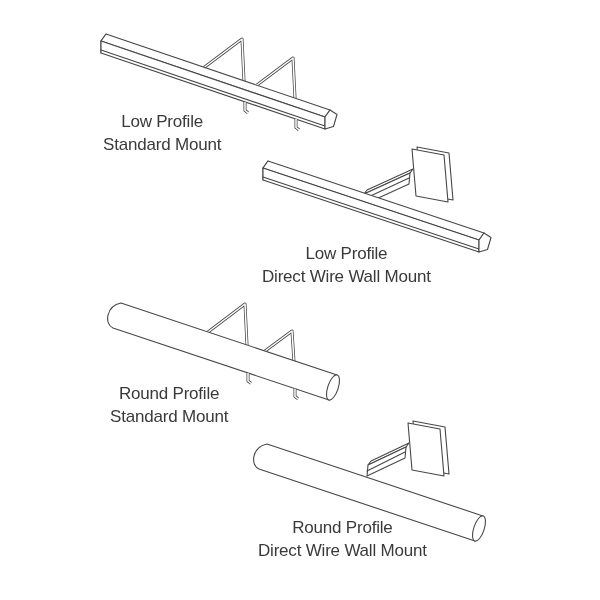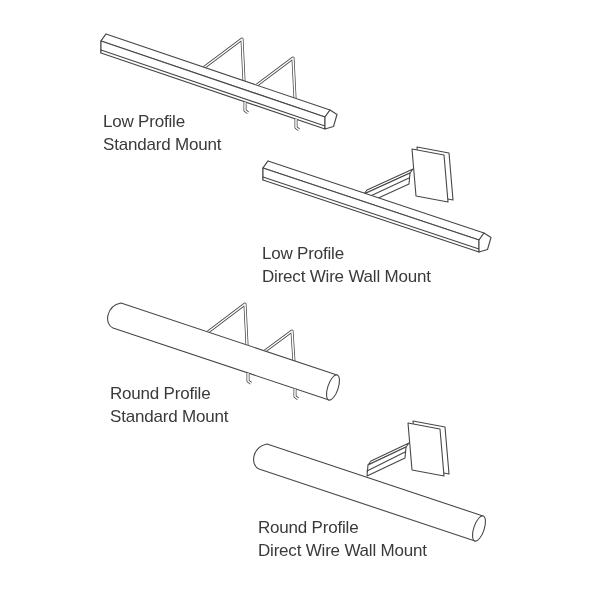--- a/index.html
+++ b/index.html
@@ -7,20 +7,21 @@
     --text-color:#3a3a3a;
     --bg:#ffffff;
   }
   html,body{margin:0;padding:0;background:var(--bg);}
   .canvas{
     position:relative;
     width:600px;height:600px;
     background:var(--bg);
     overflow:hidden;
     font-family:"Liberation Sans", sans-serif;
+    text-align:center;
   }
   .diagram-svg{position:absolute;left:0;top:0;width:600px;height:600px;}
   
   .outline{fill:#ffffff;stroke:var(--line-color);stroke-width:1.1;stroke-linejoin:round;}
   .thinline{fill:none;stroke:var(--line-color);stroke-width:1.05;stroke-linecap:round;}
   .wire-outer{fill:none;stroke:var(--line-color);stroke-width:3;stroke-linejoin:round;stroke-linecap:butt;}
   .wire-inner{fill:none;stroke:#ffffff;stroke-width:1.5;stroke-linejoin:round;stroke-linecap:butt;}
   .caption{
     position:absolute;
     color:var(--text-color);

